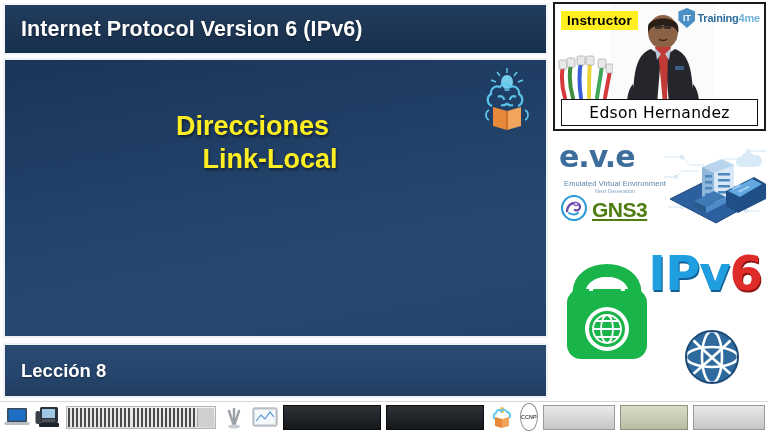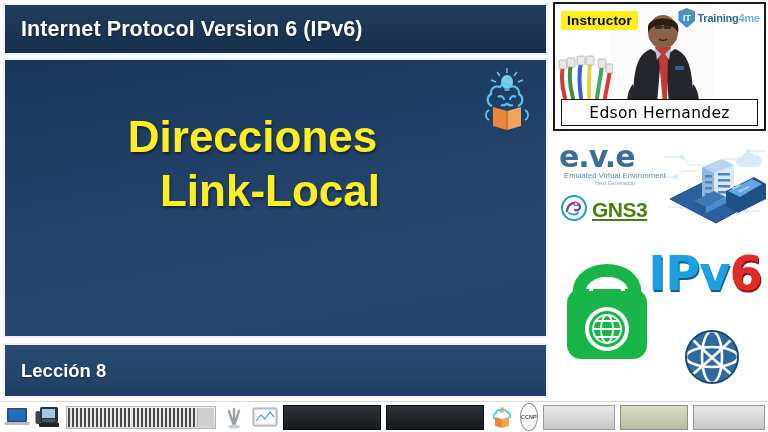--- a/index.html
+++ b/index.html
@@ -13,21 +13,21 @@
   .hdr-bar{position:absolute;left:0;top:0;width:100%;height:52px;
     background:linear-gradient(180deg,#223d5e 0%,#1d3553 55%,#16304d 100%);
     border:2px solid #f2f4f7;box-sizing:border-box;display:flex;align-items:center;}
   .hdr-title{color:#ffffff;font-size:21.5px;font-weight:bold;letter-spacing:0.1px;
     padding-left:16px;text-shadow:0 1px 2px rgba(0,0,0,.45);white-space:nowrap;}
 
   .body-bar{position:absolute;left:0;top:55px;width:100%;height:280px;
     background:linear-gradient(170deg,#1b3559 0%,#22426a 45%,#27496f 75%,#23446a 100%);
     border:2px solid #eef1f5;box-sizing:border-box;overflow:hidden;}
   .big-title{position:absolute;left:0;right:0;top:50px;text-align:center;
-    color:#ffef22;font-size:44px;font-weight:bold;line-height:1.22;
+    color:#ffef22;font-size:27px;font-weight:bold;line-height:1.22;
     text-shadow:1px 2px 3px rgba(0,0,0,.5);padding-right:70px;margin-left:24px;}
   .big-title .l2{display:block;padding-left:35px;}
 
   .foot-bar{position:absolute;left:0;top:340px;width:100%;height:55px;
     background:linear-gradient(180deg,#2a4a72 0%,#26456c 60%,#203c60 100%);
     border:2px solid #eef1f5;box-sizing:border-box;display:flex;align-items:center;}
   .foot-text{color:#ffffff;font-size:18.5px;font-weight:bold;padding-left:16px;
     text-shadow:0 1px 2px rgba(0,0,0,.45);}
 
   
@@ -50,21 +50,21 @@
   .cables{position:absolute;left:2px;top:50px;width:56px;height:46px;z-index:3;}
   .photo-wrap{position:absolute;left:56px;top:0;width:104px;height:100px;z-index:2;}
   .nameplate{position:absolute;left:6px;right:6px;bottom:3px;height:25px;border:1.5px solid #111;
     background:#fff;display:flex;align-items:center;justify-content:center;z-index:5;}
   .nameplate span{font-size:15.5px;color:#000;font-family:"DejaVu Sans",sans-serif;letter-spacing:.3px;}
 
   .eve-card{position:absolute;left:2px;top:133px;width:213px;height:106px;background:#fff;overflow:hidden;}
   .eve-logo{position:absolute;left:6px;top:10px;width:112px;}
   .eve-word{font-size:30px;font-weight:bold;color:#3d6e9b;letter-spacing:-1px;line-height:.9;
     font-family:"DejaVu Sans",sans-serif;}
-  .eve-sub{font-size:7.5px;color:#5a86ad;text-align:center;margin-top:1px;letter-spacing:.1px;}
+  .eve-sub{font-size:7.5px;color:#5a86ad;text-align:center;margin-top:9px;letter-spacing:.1px;}
   .eve-sub2{font-size:5.5px;color:#7fa3c4;text-align:center;}
   .gns3{position:absolute;left:8px;top:62px;display:flex;align-items:center;gap:5px;}
   .gns3 .g-word{font-size:21px;font-weight:bold;color:#4d7c0f;letter-spacing:-.5px;text-decoration:underline;}
   .iso-art{position:absolute;right:0;top:4px;width:104px;height:100px;}
 
   .ipv6-card{position:absolute;left:2px;top:239px;width:213px;height:160px;background:#fff;overflow:hidden;}
   .lock-art{position:absolute;left:4px;top:2px;width:100px;height:120px;}
   .ipv6-word{position:absolute;right:4px;top:10px;font-size:48px;font-weight:bold;
     font-family:"DejaVu Sans",sans-serif;letter-spacing:-1px;line-height:1;}
   .ipv6-word .b{color:#1f9fe0;text-shadow:1px 2px 0 #0f5f92;}

